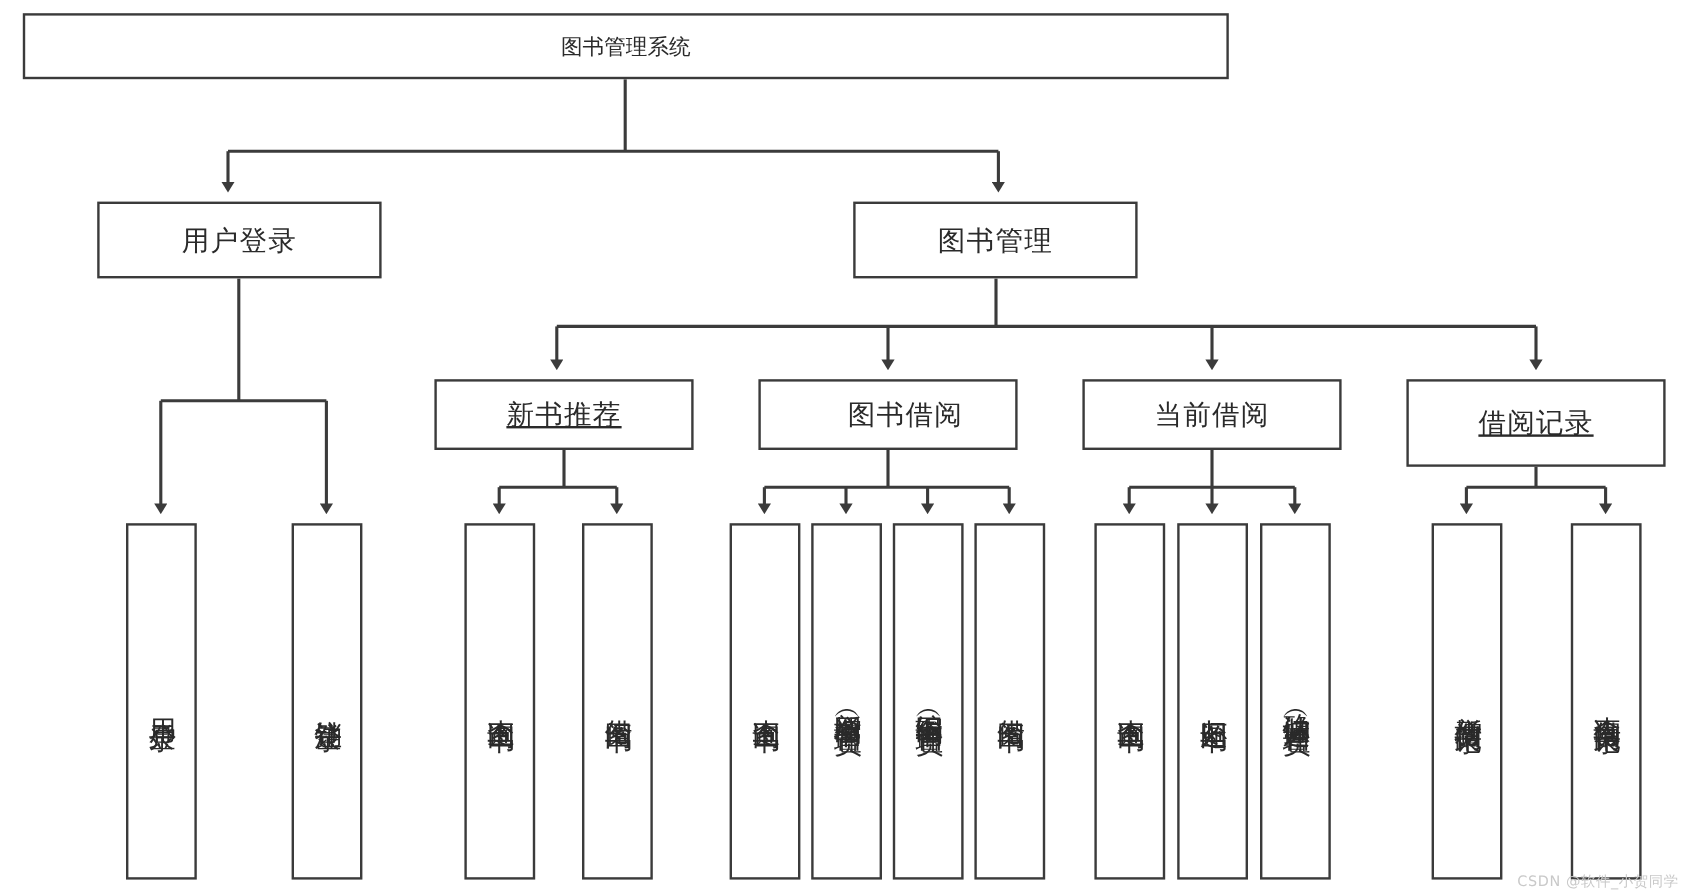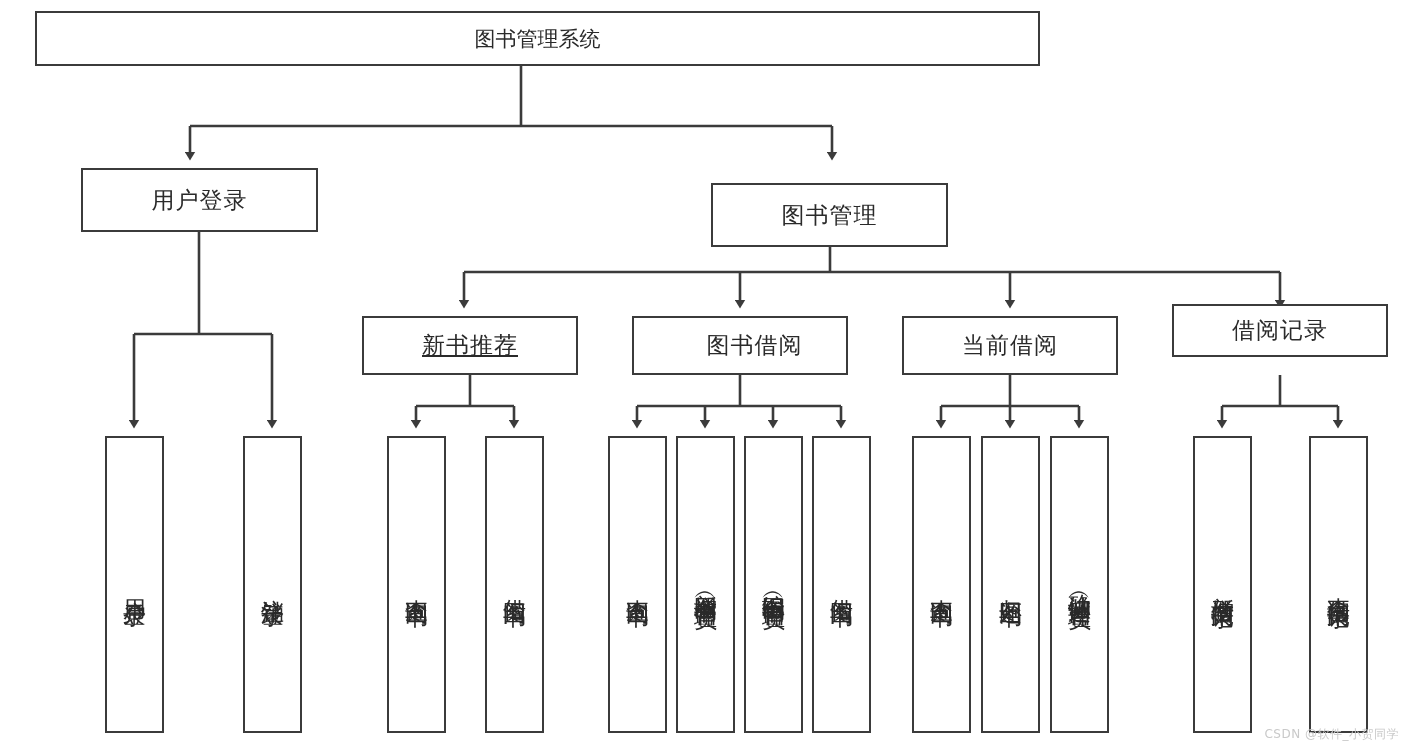--- a/index.html
+++ b/index.html
@@ -33,22 +33,21 @@
     display: flex;
     align-items: center;
     justify-content: center;
     color: #2a2a2a;
   }
   .node.h {
     font-size: 23px;
     letter-spacing: 1px;
   }
   .node.root {
-    font-size: 21px;
-    margin-left: 16px;
+    font-size: 18px;
   }
   .node.v {
     writing-mode: vertical-rl;
     text-orientation: upright;
     font-size: 23px;
     letter-spacing: 2px;
     padding: 6px 0;
     line-height: 1.0;
   }
   .node.v .vlabel {
@@ -122,34 +121,34 @@
     </g>
   </svg>
 
   <div class="node root" style="left:19px; top:11px; width:1005px; height:55px;">
     <span>图书管理系统</span>
   </div>
 
   <div class="node h" style="left:81px; top:168px; width:237px; height:64px;">
     <span>用户登录</span>
   </div>
-  <div class="node h" style="left:711px; top:168px; width:237px; height:64px;margin-top:15px;">
+  <div class="node h" style="left:711px; top:168px; width:237px; height:64px;">
     <span>图书管理</span>
   </div>
 
   <div class="node h" style="left:362px; top:316px; width:216px; height:59px;text-decoration:underline;">
     <span>新书推荐</span>
   </div>
   <div class="node h" style="left:632px; top:316px; width:216px; height:59px;padding-left:29px;">
     <span>图书借阅</span>
   </div>
   <div class="node h" style="left:902px; top:316px; width:216px; height:59px;">
     <span>当前借阅</span>
   </div>
-  <div class="node h" style="left:1172px; top:304px; width:216px; height:53px;">
+  <div class="node h" style="left:1172px; top:316px; width:216px; height:73px;text-decoration:underline;">
     <span>借阅记录</span>
   </div>
 
   <div class="node v" style="left:105px; top:436px; width:59px; height:297px;">
     <span class="vlabel">用户登录</span>
   </div>
   <div class="node v" style="left:243px; top:436px; width:59px; height:297px;">
     <span class="vlabel">注销登录</span>
   </div>
 

